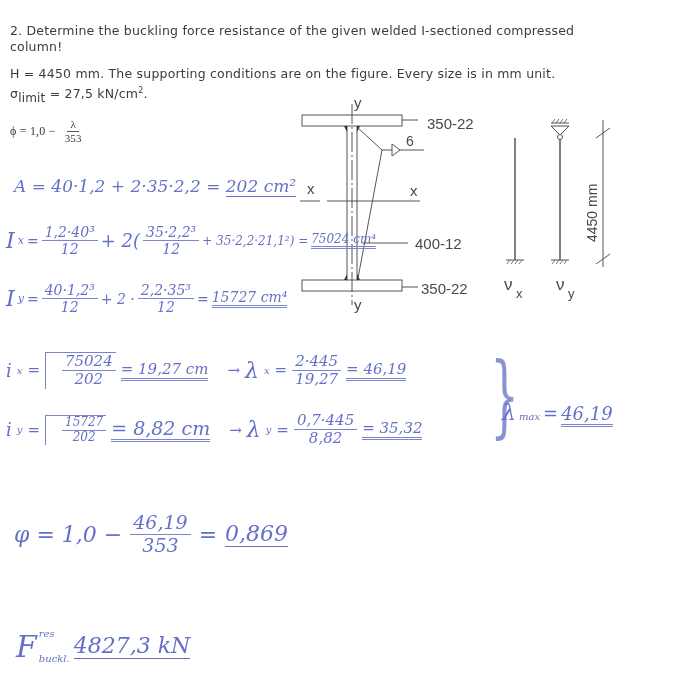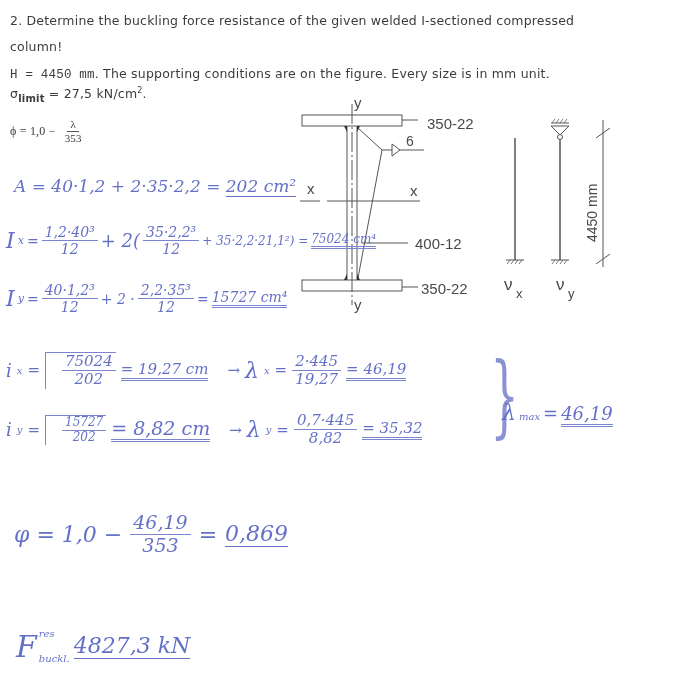--- a/index.html
+++ b/index.html
@@ -16,27 +16,27 @@
   .frac .den { padding: 0 3px; line-height: 1.15; }
   .uline { border-bottom: 3px double #7a84cf; }
   .uline1 { border-bottom: 1.5px solid #6470c8; }
   .sqrt { display: inline-flex; align-items: center; vertical-align: middle; }
   .sqrt .rad { border-top: 1px solid #7a84cf; border-left: 1px solid #7a84cf; padding-left: 16px; }
   .diag-label { font-family: "Liberation Sans", sans-serif; color: #4a4a4a; }
 </style>
 </head>
 <body>
 
-<div class="abs print" style="left:10px; top:13px;">2. Determine the buckling force resistance of the given welded I-sectioned compressed</div>
+<div class="abs print" style="left:10px; top:23px;">2. Determine the buckling force resistance of the given welded I-sectioned compressed</div>
 <div class="abs print" style="left:10px; top:39px;">column!</div>
 <div class="abs print" style="left:10px; top:66px;">
-  <b style="font-weight:normal;font-family:Liberation Mono, monospace;">H = 4450 mm</b><span>. The supporting conditions are on the figure. Every size is in mm unit.</span>
+  <b style="font-weight:normal;">H = 4450 mm</b><span>. The supporting conditions are on the figure. Every size is in mm unit.</span>
 </div>
 <div class="abs print" style="left:10px; top:86px;">
-  <span>σ</span><sub style="font-size:10px;font-weight:bold;">limit</sub><span> = 27,5 kN/cm</span><sup style="font-size:8px;">2</sup><span>.</span>
+  <span>σ</span><sub style="font-size:12px;">limit</sub><span> = 27,5 kN/cm</span><sup style="font-size:8px;">2</sup><span>.</span>
 </div>
 <div class="abs print" style="left:10px; top:118px; display:flex; align-items:center; gap:6px;">
   <span class="serif" style="font-size:12px;">ϕ = 1,0 −</span>
   <span class="frac serif" style="font-size:11px;">
     <span class="num" style="border-color:#555;">λ</span>
     <span class="den">353</span>
   </span>
 </div>
 
 <svg class="abs" style="left:290px; top:90px;" width="380" height="230" viewBox="0 0 380 230">

